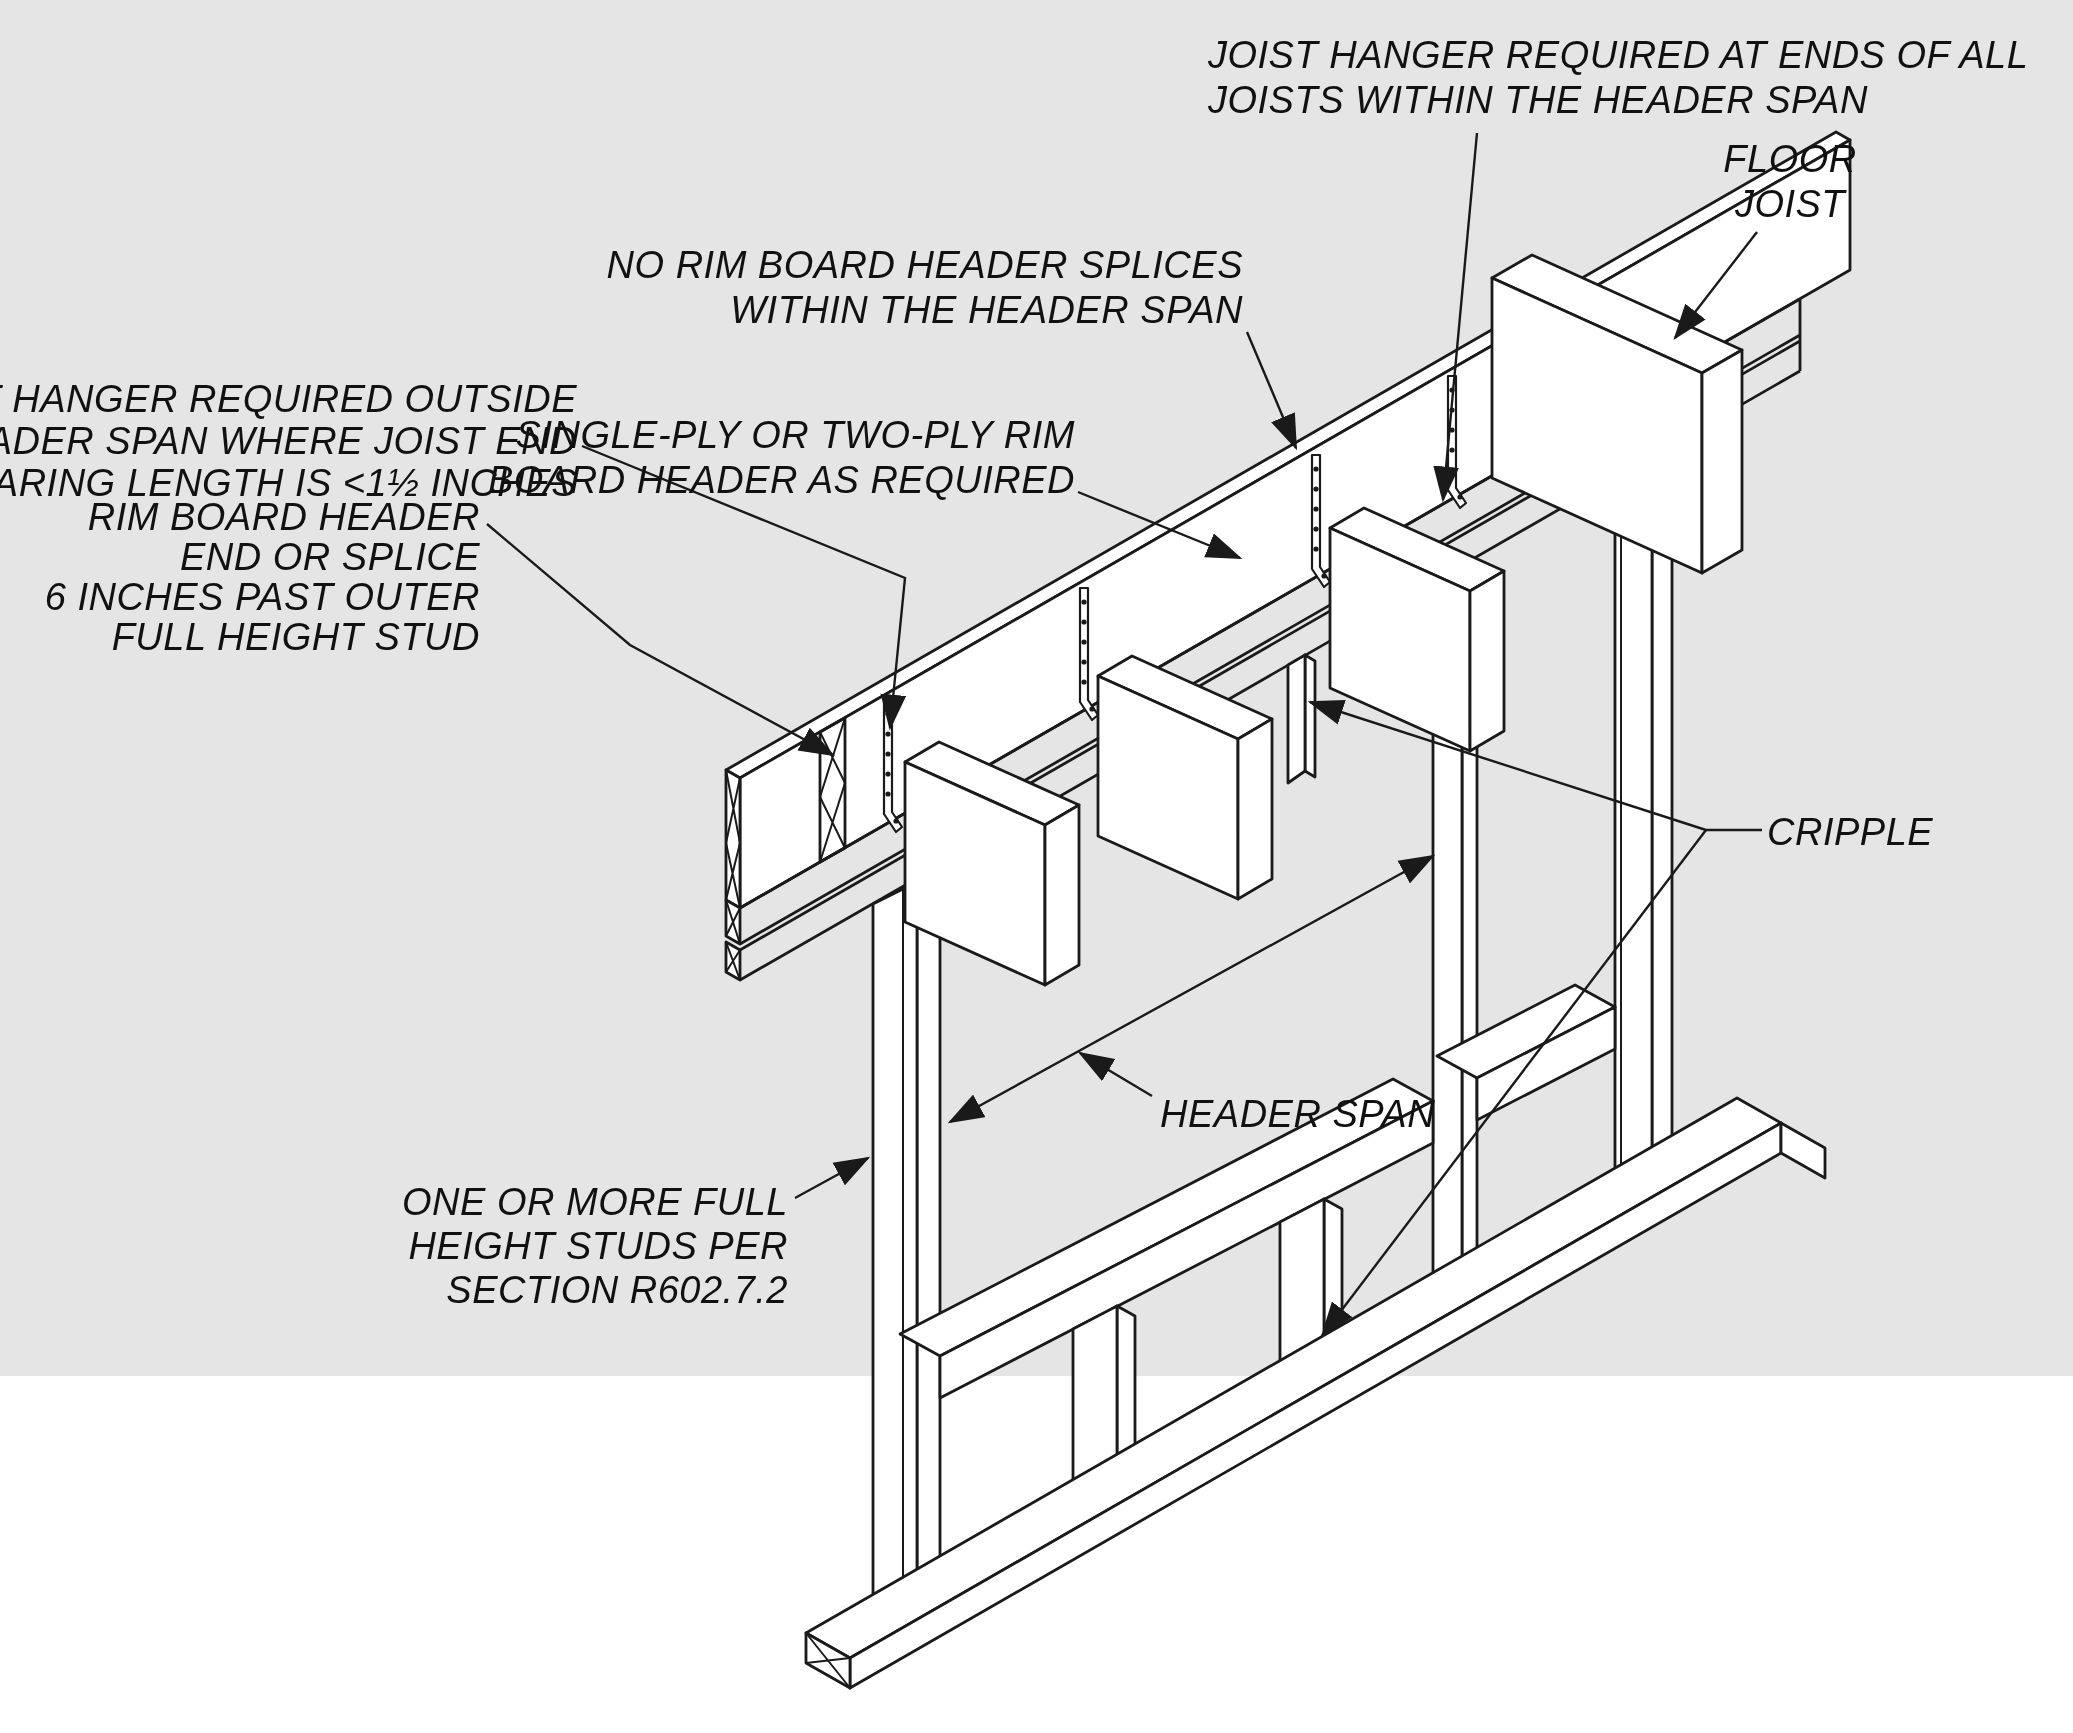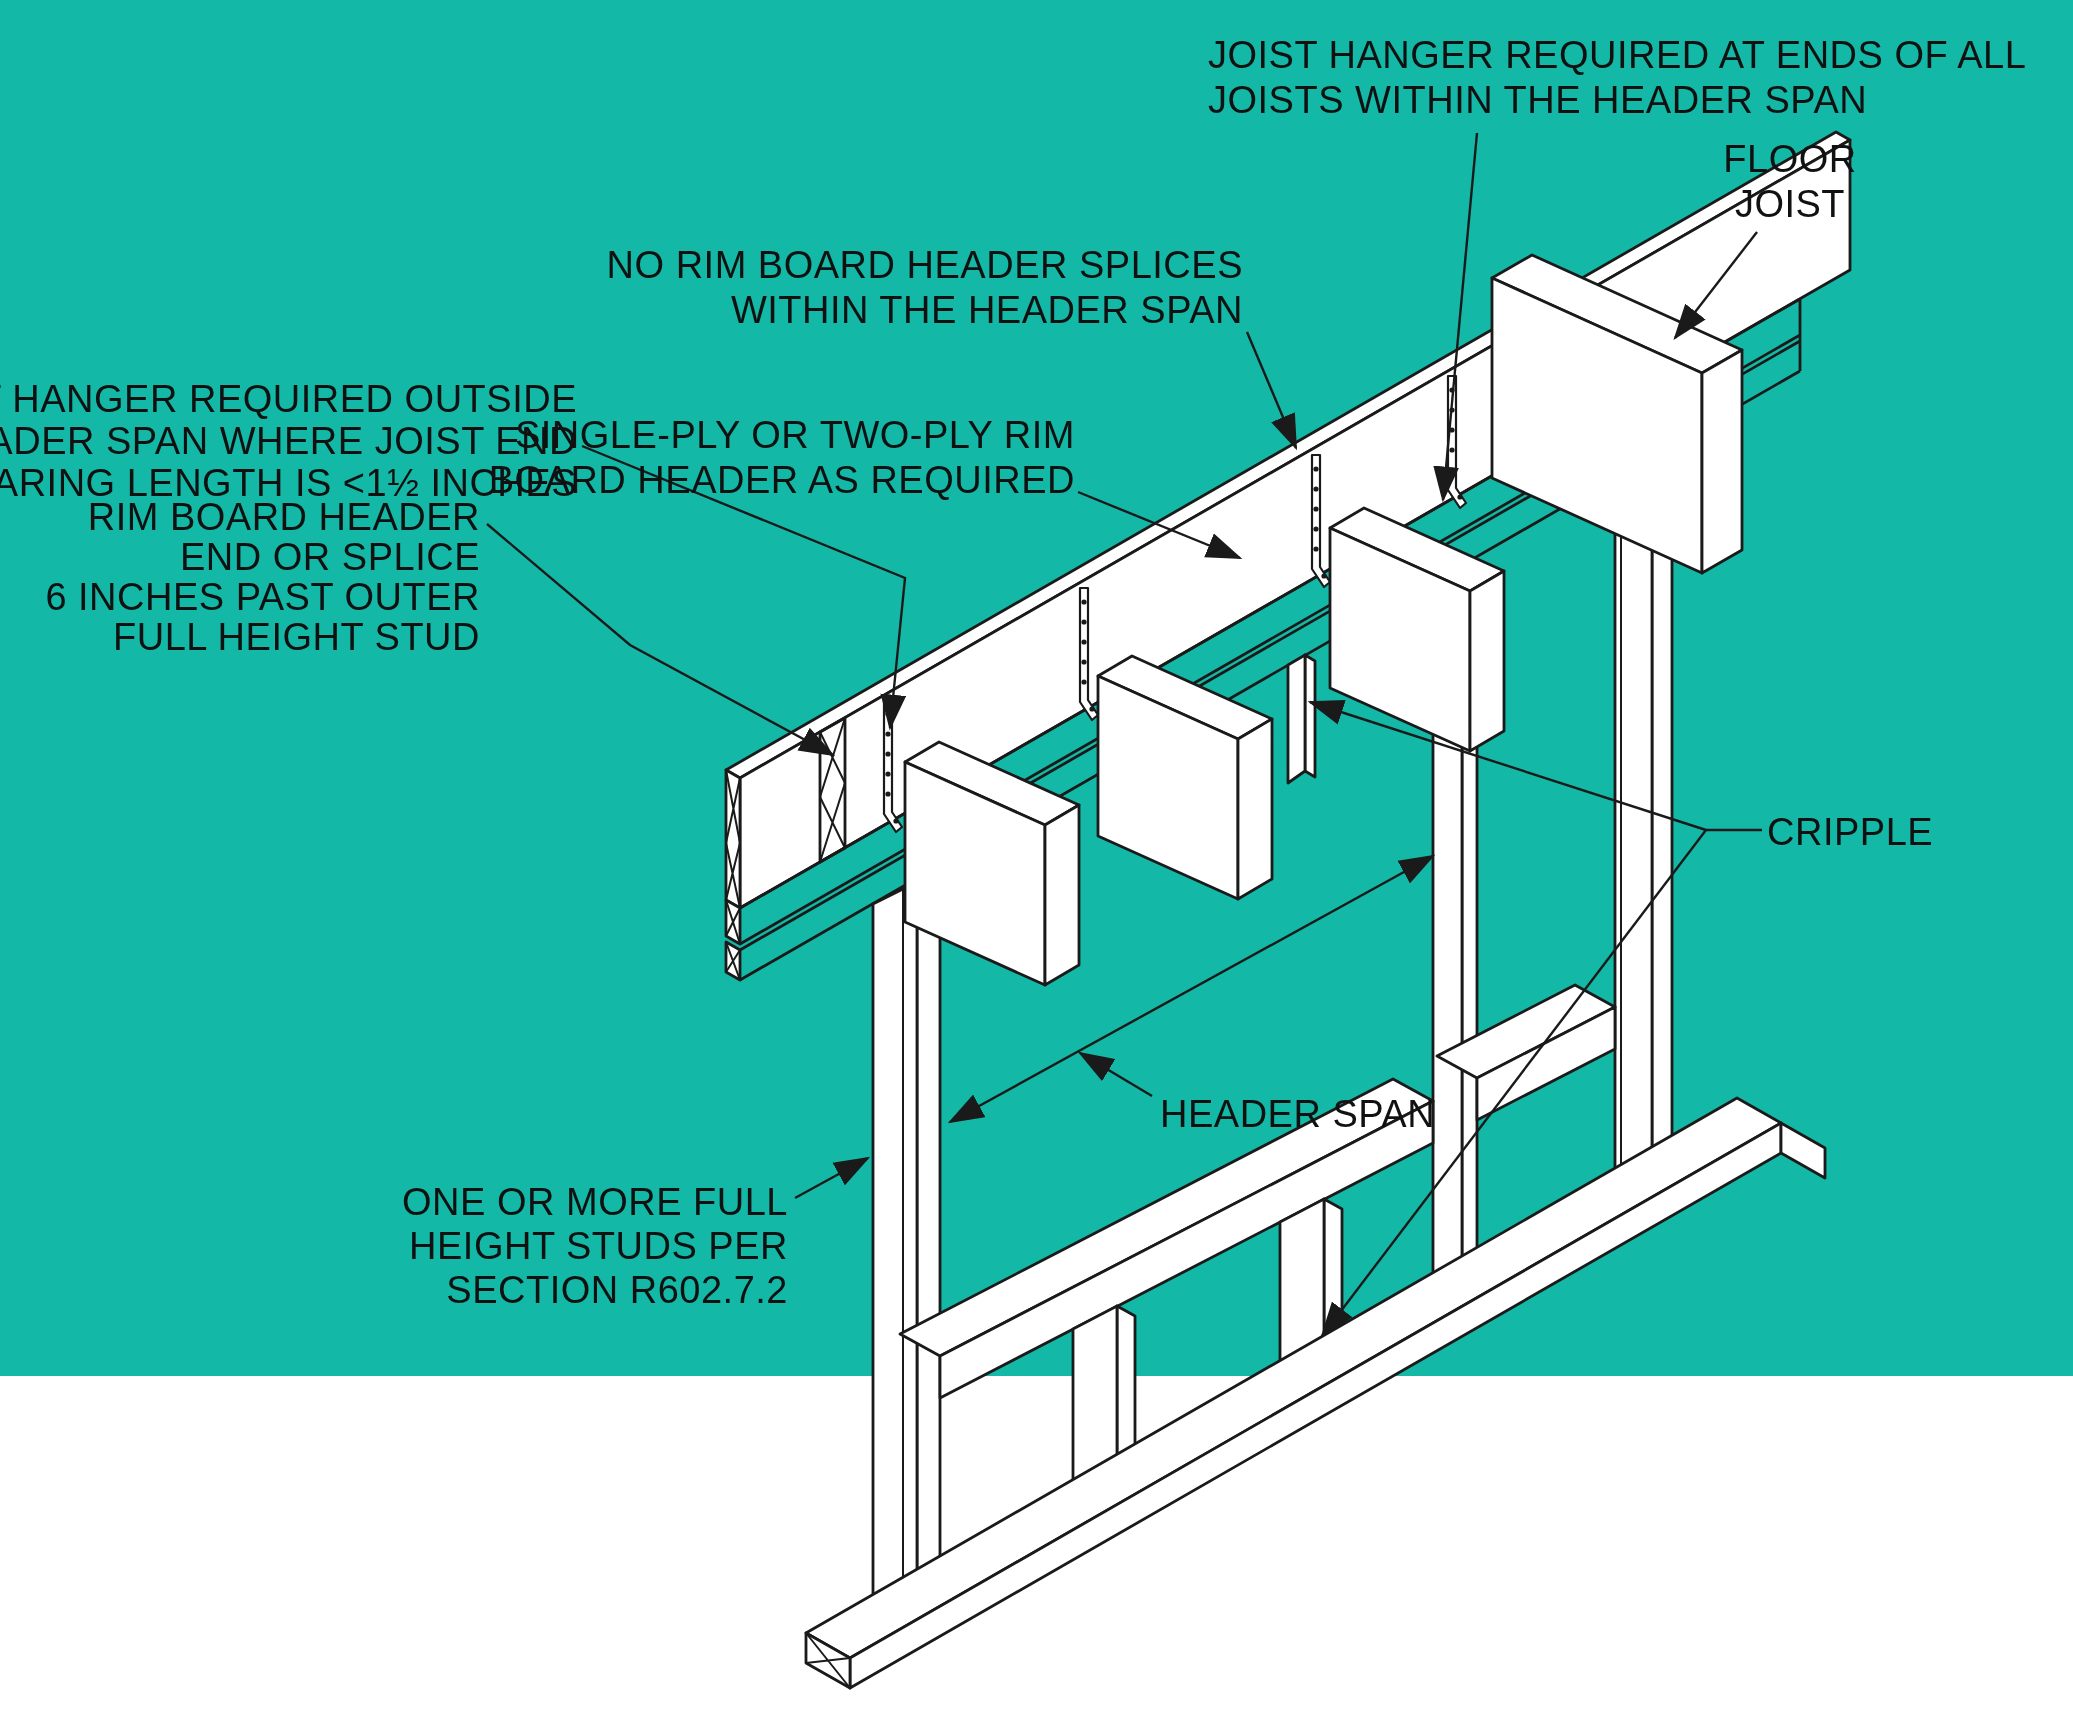--- a/index.html
+++ b/index.html
@@ -1,17 +1,17 @@
 <!DOCTYPE html>
 <html><head>
 <meta charset="utf-8">
 <style>
   html,body{margin:0;padding:0;background:#fff;}
   body{width:2073px;height:1733px;font-family:"Liberation Sans",sans-serif;}
-  .fig{position:relative;width:2073px;height:1376px;background:#14b8a6;}
+  .fig{position:relative;width:2073px;height:1376px;background:#e5e5e5;font-style:italic;}
   svg{display:block;}
   .wood{fill:#ffffff;stroke:#1a1a1a;stroke-width:2.8;stroke-linejoin:round;}
   .ln{fill:none;stroke:#1a1a1a;stroke-width:2.8;stroke-linejoin:round;}
   .thin{fill:none;stroke:#1a1a1a;stroke-width:2;}
   .lead{fill:none;stroke:#1a1a1a;stroke-width:2.4;}
   .lbl{fill:#111;font-family:"Liberation Sans",sans-serif;font-size:38px;letter-spacing:.5px;}
   .dot{fill:#1a1a1a;stroke:none;}
 </style>
 </head>
 <body>

